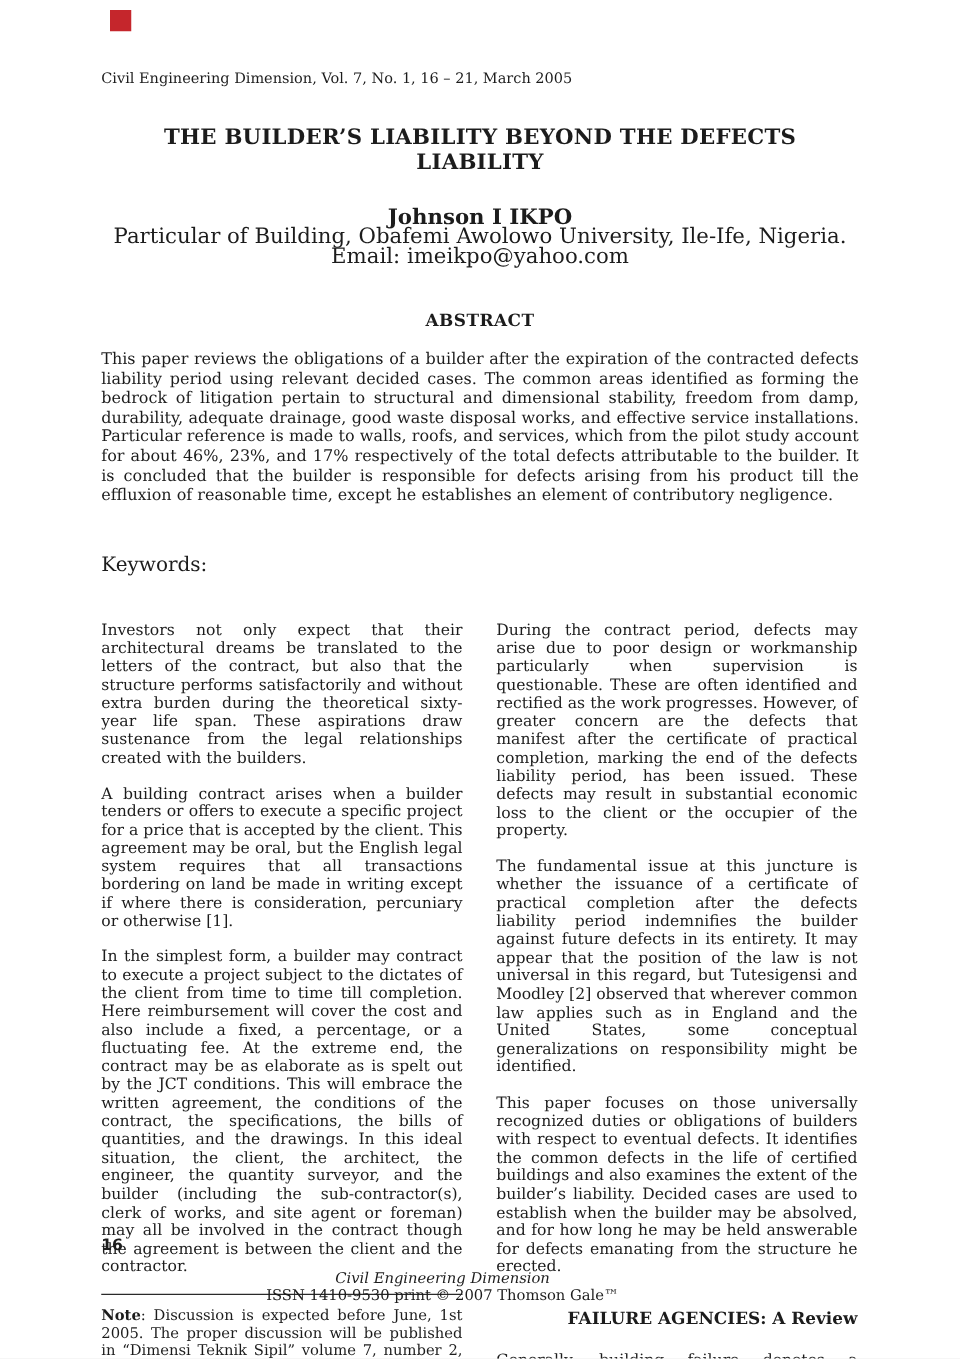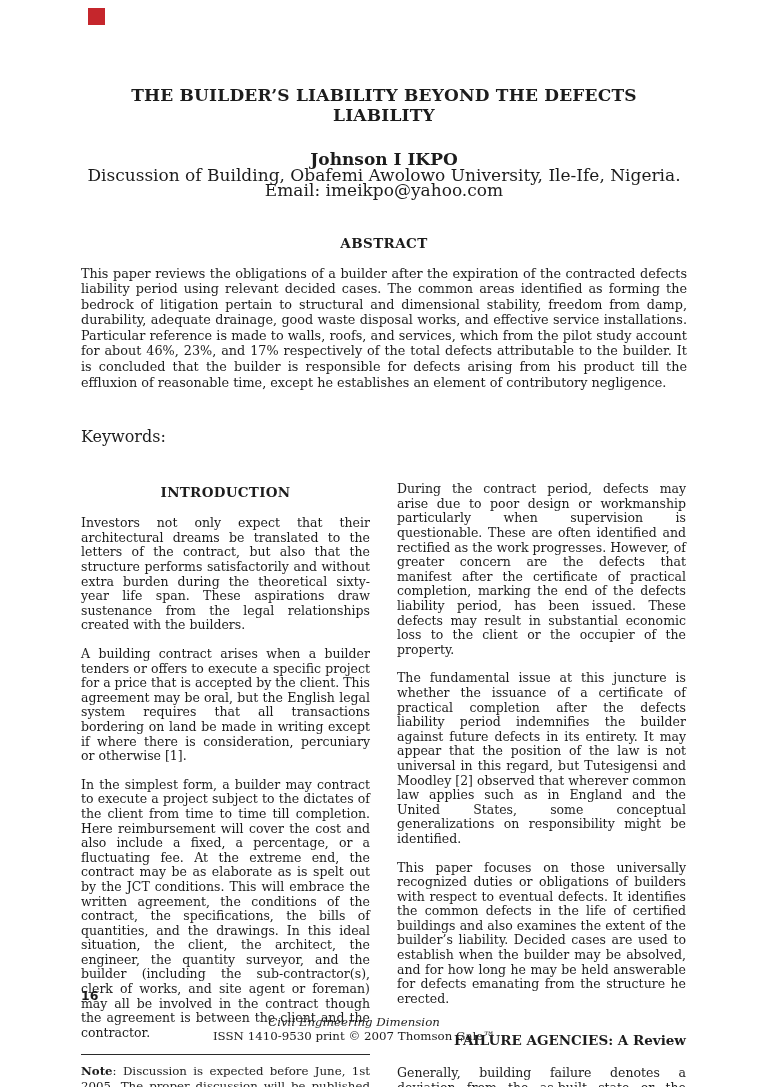--- a/index.html
+++ b/index.html
@@ -67,39 +67,39 @@
 </head>
 <body>
 
 <div class="page">
 
   <div class="red-marker"></div>
 
   <div class="content">
 
     <div class="jheader">
+      <div>Civil Engineering Dimension, Vol. 7, No. 1, 16 – 21, March 2005</div>
     </div>
 
     <h1 class="title">THE BUILDER’S LIABILITY BEYOND THE DEFECTS LIABILITY</h1>
 
     <div class="authorblock">
       <div class="author-name">Johnson I IKPO</div>
-      <div>Discussion of Building, Obafemi Awolowo University, Ile-Ife, Nigeria.</div>
+      <div>Particular of Building, Obafemi Awolowo University, Ile-Ife, Nigeria.</div>
       <div>Email: imeikpo@yahoo.com</div>
     </div>
 
     <h2 class="abstract-h">ABSTRACT</h2>
     <p class="abstract-p">This paper reviews the obligations of a builder after the expiration of the contracted defects liability period using relevant decided cases. The common areas identified as forming the bedrock of litigation pertain to structural and dimensional stability, freedom from damp, durability, adequate drainage, good waste disposal works, and effective service installations. Particular reference is made to walls, roofs, and services, which from the pilot study account for about 46%, 23%, and 17% respectively of the total defects attributable to the builder. It is concluded that the builder is responsible for defects arising from his product till the effluxion of reasonable time, except he establishes an element of contributory negligence.</p>
 
     <p class="keywords">Keywords:</p>
 
     <div class="columns">
 
       <div class="col">
-        <h3 class="col-h">INTRODUCTION</h3>
         <p>Investors not only expect that their architectural dreams be translated to the letters of the contract, but also that the structure performs satisfactorily and without extra burden during the theoretical sixty-year life span. These aspirations draw sustenance from the legal relationships created with the builders.</p>
         <p>A building contract arises when a builder tenders or offers to execute a specific project for a price that is accepted by the client. This agreement may be oral, but the English legal system requires that all transactions bordering on land be made in writing except if where there is consideration, percuniary or otherwise [1].</p>
         <p>In the simplest form, a builder may contract to execute a project subject to the dictates of the client from time to time till completion. Here reimbursement will cover the cost and also include a fixed, a percentage, or a fluctuating fee. At the extreme end, the contract may be as elaborate as is spelt out by the JCT conditions. This will embrace the written agreement, the conditions of the contract, the specifications, the bills of quantities, and the drawings. In this ideal situation, the client, the architect, the engineer, the quantity surveyor, and the builder (including the sub-contractor(s), clerk of works, and site agent or foreman) may all be involved in the contract though the agreement is between the client and the contractor.</p>
         <div class="footnote">
           <hr>
           <p><span class="note-label">Note</span><span>: Discussion is expected before June, 1st 2005. The proper discussion will be published in “Dimensi Teknik Sipil” volume 7, number 2, September 2005.</span></p>
         </div>
       </div>
 
       <div class="col">

